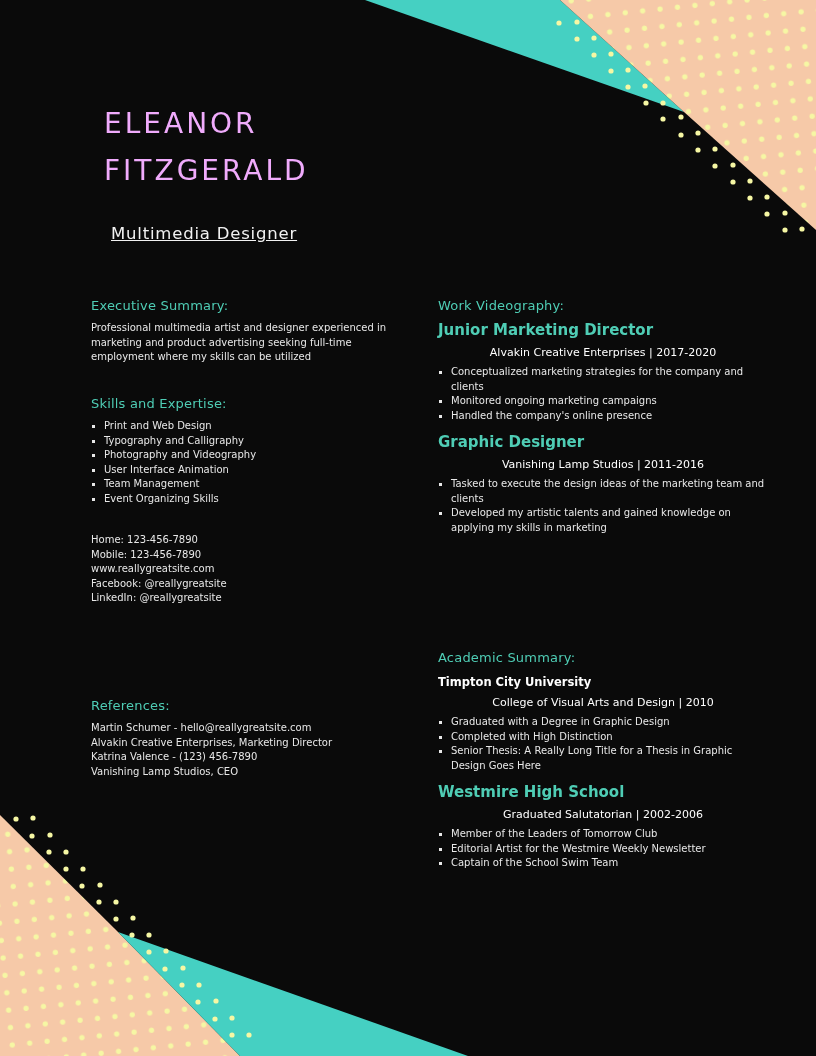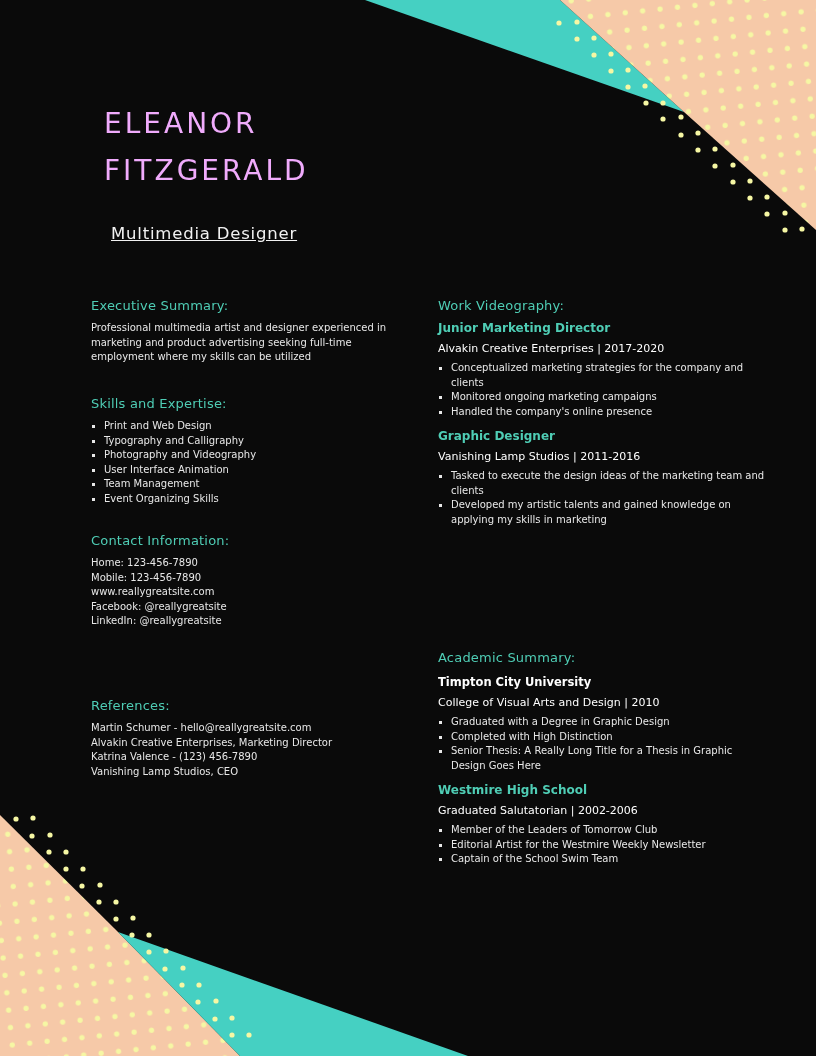--- a/index.html
+++ b/index.html
@@ -21,26 +21,26 @@
       position: absolute; left: 99px; top: 212px;
       font-size: 16.5px; letter-spacing: 0.8px; color: #f2f2f2; margin: 12px; text-decoration: underline;
     }
     .col { position: absolute; width: 320px; }
     .col-left { left: 91px; top: 298px; }
     .col-right { left: 438px; top: 298px; width: 330px; }
     h2 {
       font-size: 13px; font-weight: normal; color: #4fcdb5; margin: 0 0 8px 0; letter-spacing: 0.2px;
     }
     h3.job {
-      font-size: 12px; font-weight: bold; color: #4fcdb5; margin: 0 0 7px 0;
+      font-size: 15px; font-weight: bold; color: #4fcdb5; margin: 0 0 7px 0;
     }
     h3.school {
       font-size: 11.5px; font-weight: bold; color: #ffffff; margin: 0 0 7px 0;
     }
-    .sub { font-size: 11px; color: #ffffff; margin: 0 0 6px 0; }
+    .sub { font-size: 11px; color: #ffffff; margin: 0 0 6px 0; text-align: center; }
     p, li, .line { font-size: 10px; line-height: 14.5px; color: #e8e8e8; margin: 0; }
     ul { list-style: none; margin: 0; padding: 0; }
     li { position: relative; padding-left: 13px; }
     li::before {
       content: ""; position: absolute; left: 1px; top: 6px; width: 3px; height: 3px; background: #e8e8e8;
     }
     .section { position: absolute; left: 0; width: 100%; }
   </style>
 </head>
 <body>
@@ -142,21 +142,20 @@
       <li>Print and Web Design</li>
       <li>Typography and Calligraphy</li>
       <li>Photography and Videography</li>
       <li>User Interface Animation</li>
       <li>Team Management</li>
       <li>Event Organizing Skills</li>
     </ul>
   </div>
 
   <div class="section" style="top:235px;">
-    <h2>Contact Information:</h2>
     <div class="line">Home: 123-456-7890</div>
     <div class="line">Mobile: 123-456-7890</div>
     <div class="line">www.reallygreatsite.com</div>
     <div class="line">Facebook: @reallygreatsite</div>
     <div class="line">LinkedIn: @reallygreatsite</div>
   </div>
 
   <div class="section" style="top:400px;">
     <h2>References:</h2>
     <div class="line">Martin Schumer - hello@reallygreatsite.com</div>

